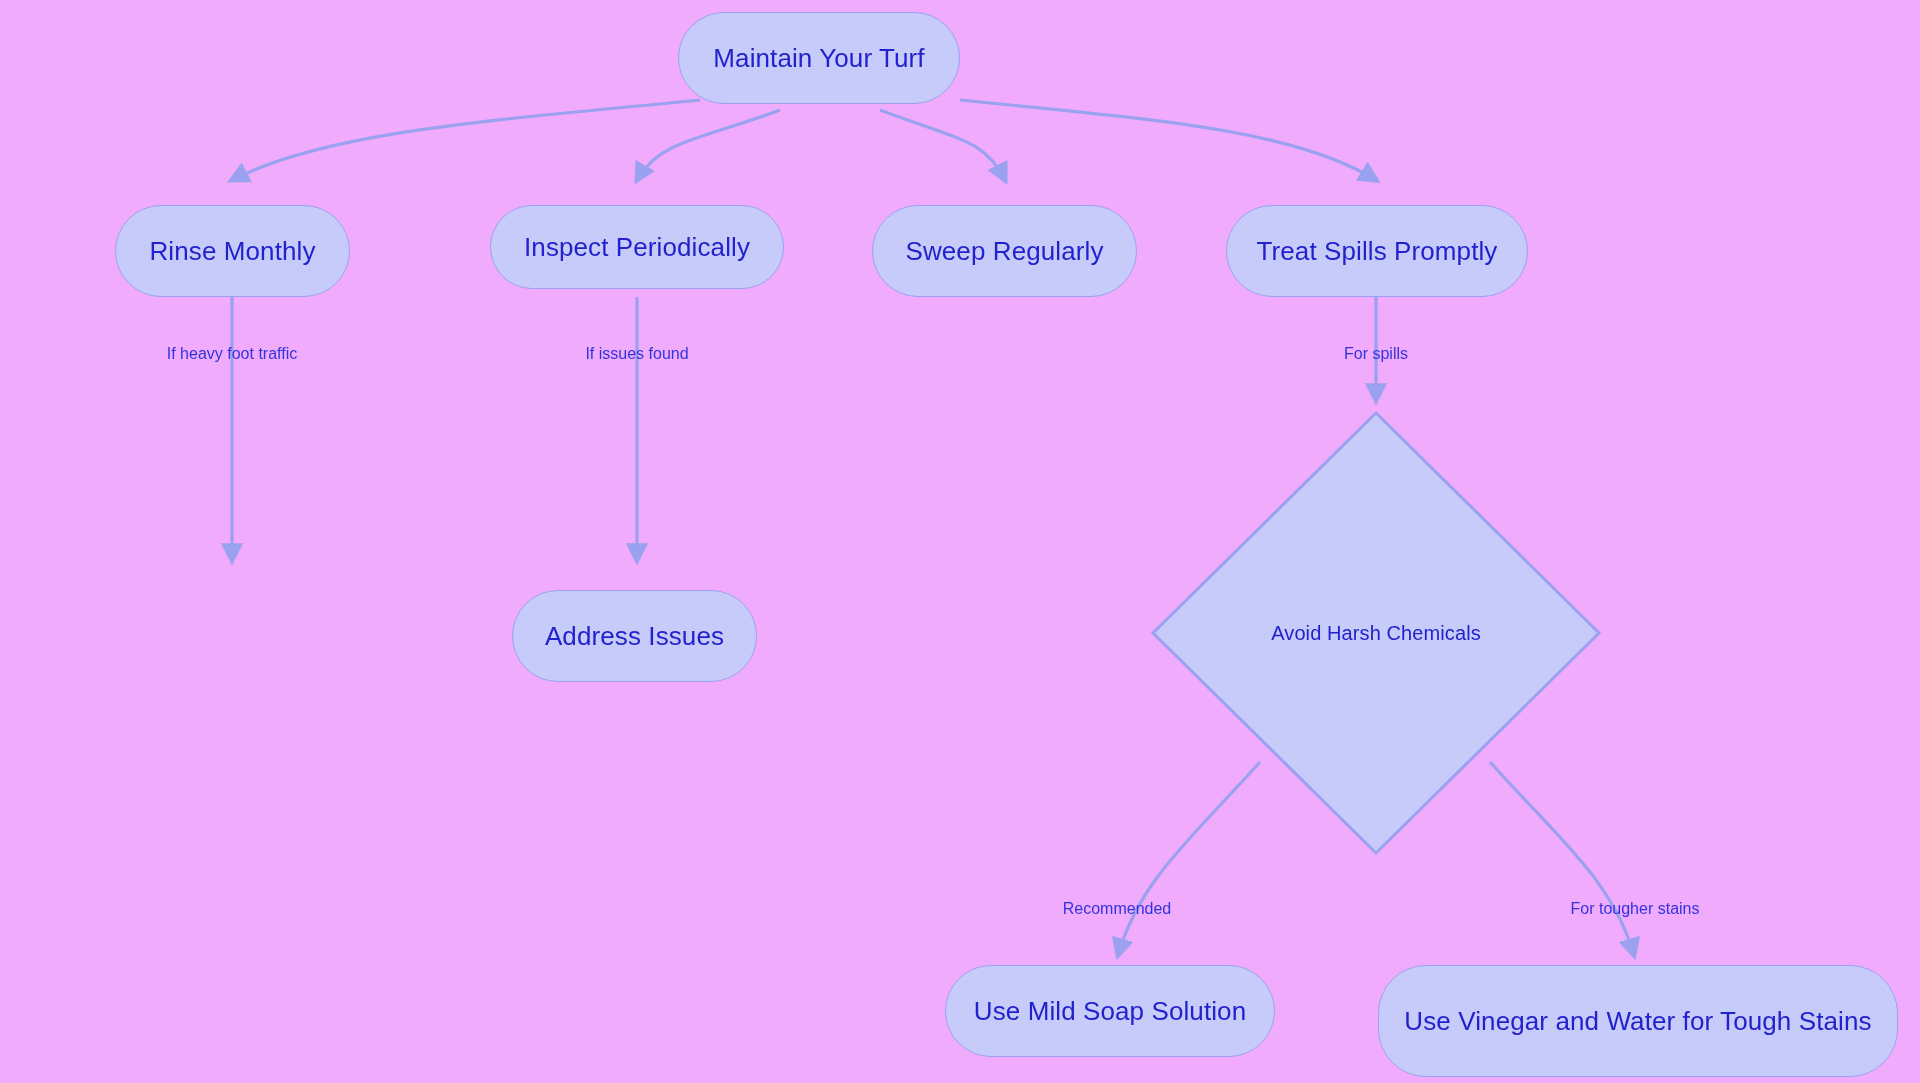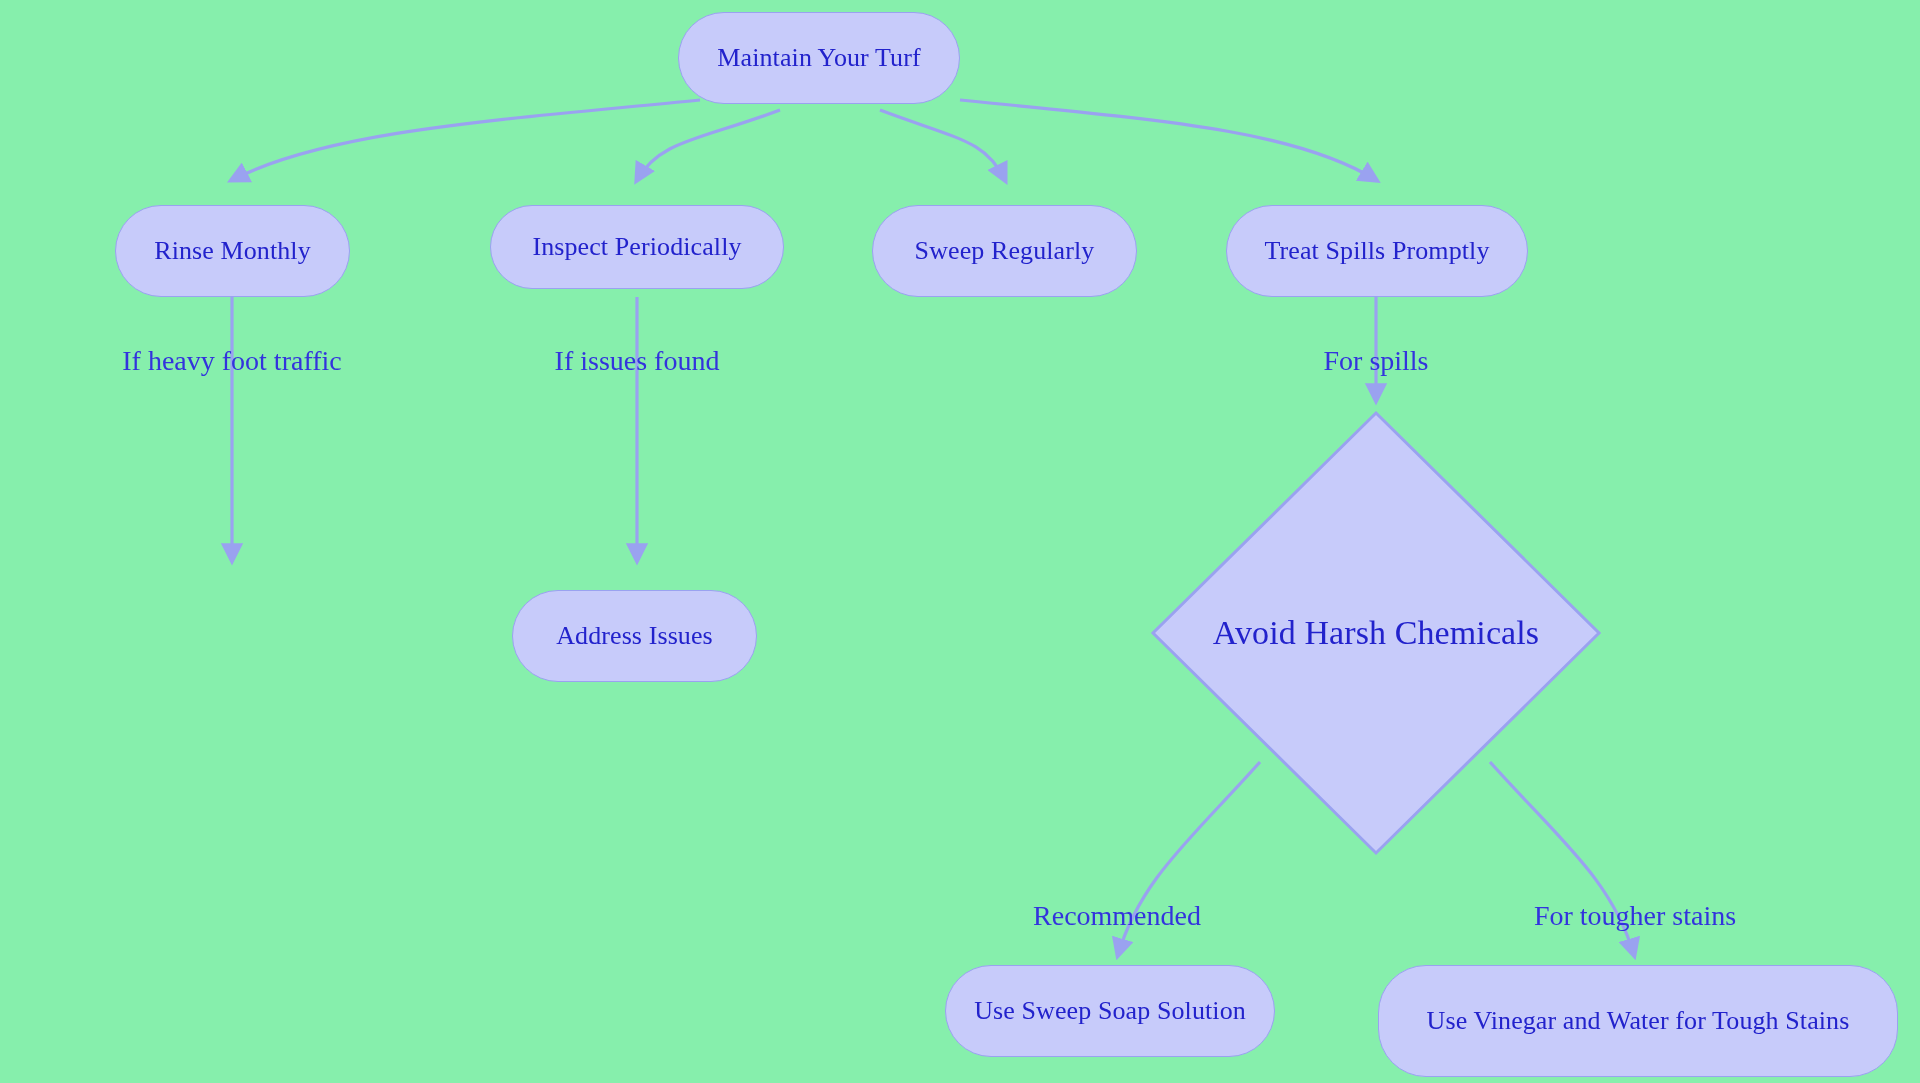--- a/index.html
+++ b/index.html
@@ -4,23 +4,23 @@
 <style>
   html, body {
     margin: 0;
     padding: 0;
     background: #ffffff;
   }
   #canvas {
     position: relative;
     width: 1920px;
     height: 1083px;
-    background: #86efac;
+    background: #f0abfc;
     overflow: hidden;
-    font-family: Liberation Serif, serif;
+    font-family: Liberation Sans, sans-serif;
   }
   #edge-layer {
     position: absolute;
     left: 0; top: 0;
     width: 1920px;
     height: 1083px;
     pointer-events: none;
   }
   .node {
     position: absolute;
@@ -47,27 +47,27 @@
   .diamond-shape {
     position: absolute;
     left: 0; top: 0;
     width: 100%;
     height: 100%;
   }
   .diamond-label {
     position: relative;
     z-index: 2;
     color: #2222cc;
-    font-size: 34px;
+    font-size: 20px;
     white-space: nowrap;
   }
   .edge-label {
     position: absolute;
     color: #3333dd;
-    font-size: 28px;
+    font-size: 16px;
     white-space: nowrap;
     transform: translateX(-50%);
     text-align: center;
   }
 </style>
 </head>
 <body>
 
 <div id="canvas">
 
@@ -119,21 +119,21 @@
   </div>
 
   <div class="node diamond-box" style="left:1150px; top:410px; width:452px; height:446px;">
     <svg class="diamond-shape" viewBox="0 0 452 446" preserveAspectRatio="none" xmlns="http://www.w3.org/2000/svg">
       <polygon points="226,3 449,223 226,443 3,223" fill="#c7cbfa" stroke="#9aa2f0" stroke-width="3"></polygon>
     </svg>
     <span class="diamond-label">Avoid Harsh Chemicals</span>
   </div>
 
   <div class="node rounded" style="left:945px; top:965px; width:330px; height:92px;">
-    <span>Use Sweep Soap Solution</span>
+    <span>Use Mild Soap Solution</span>
   </div>
 
   <div class="node rounded" style="left:1378px; top:965px; width:520px; height:112px;text-align:right;">
     <span>Use Vinegar and Water for Tough Stains</span>
   </div>
 
   <div class="edge-label" style="left:232px; top:345px;">If heavy foot traffic</div>
 
   <div class="edge-label" style="left:637px; top:345px;">If issues found</div>
 

